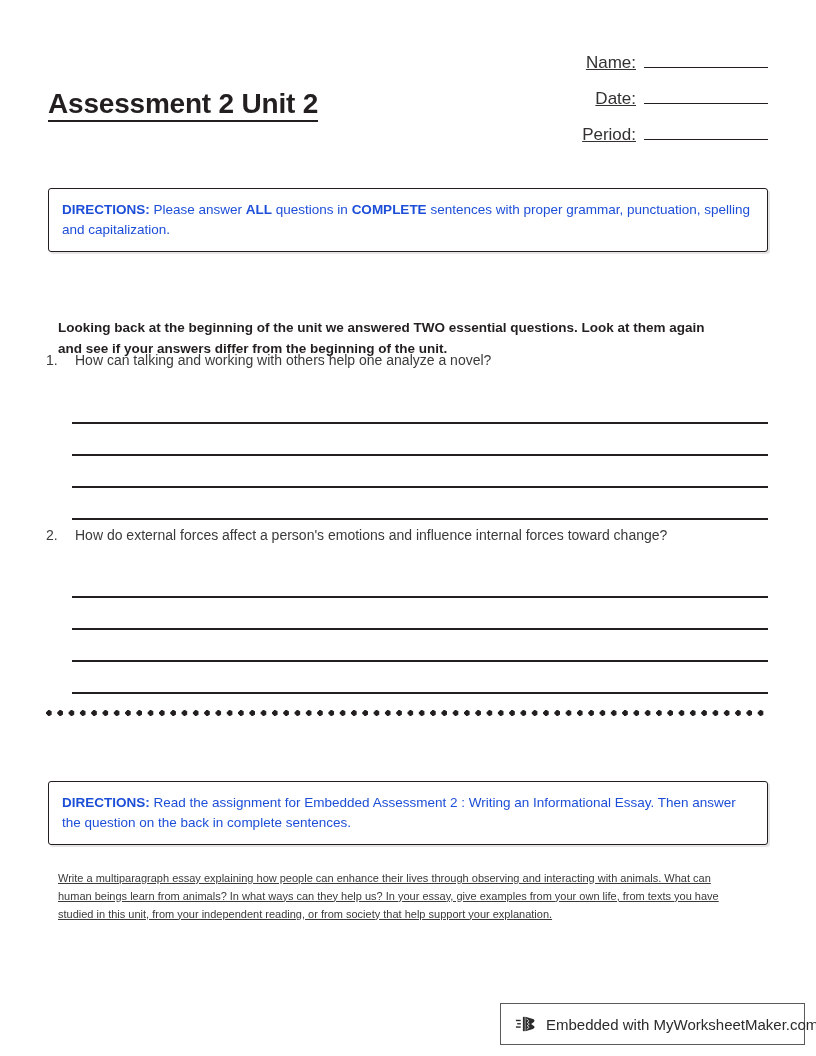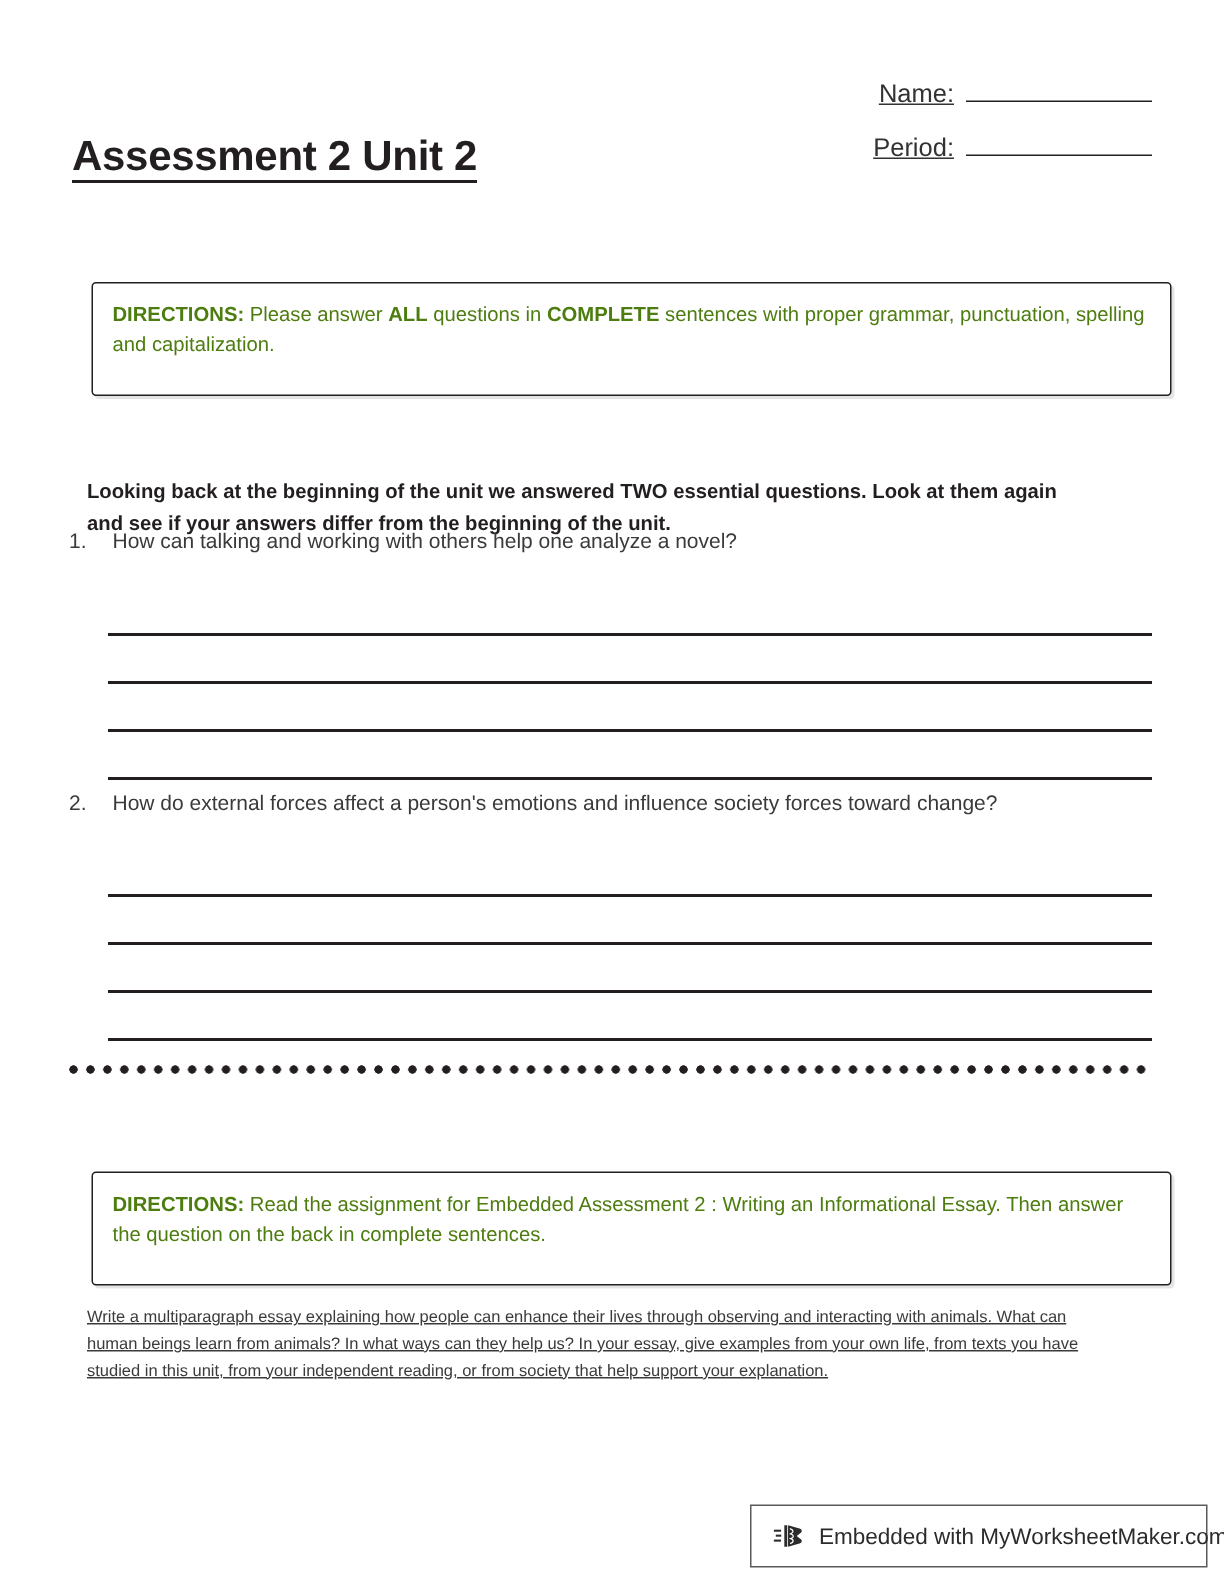--- a/index.html
+++ b/index.html
@@ -77,27 +77,26 @@
   }
 
   
   .dirbox {
     position: absolute;
     left: 48px;
     width: 720px;
     box-sizing: border-box;
     border: 1.4px solid #231f20;
     border-radius: 3px;
-    padding: 11px 13px 24px 13px;
+    padding: 11px 13px 12px 13px;
     font-size: 13.5px;
     line-height: 1.45;
-    color: #4d7c0f;
+    color: #1d4ed8;
     background: #fff;
     box-shadow: 2px 2px 0 0 rgba(0,0,0,0.10);
-    margin-left: 13px;
   }
   .dirbox b { font-weight: bold; }
   #dirbox1 { top: 188px; }
   #dirbox2 { top: 781px; }
 
   
   .intro {
     position: absolute;
     left: 58px;
     top: 278px;
@@ -199,20 +198,24 @@
 
   <div class="header">
     <h1 class="title"><br><span class="tline">Assessment 2 Unit 2</span></h1>
 
     <div class="meta">
       <div class="meta-row">
         <span class="meta-label">Name:</span>
         <span class="meta-line"></span>
       </div>
       <div class="meta-row">
+        <span class="meta-label">Date:</span>
+        <span class="meta-line"></span>
+      </div>
+      <div class="meta-row">
         <span class="meta-label">Period:</span>
         <span class="meta-line"></span>
       </div>
     </div>
   </div>
 
   <div class="dirbox" id="dirbox1">
     <b>DIRECTIONS:</b><span> Please answer </span><b>ALL</b><span> questions in </span><b>COMPLETE</b><span> sentences with proper grammar, punctuation, spelling and capitalization.</span>
   </div>
 
@@ -224,21 +227,21 @@
   </div>
   <div class="lines" id="lines1">
     <div class="wline"></div>
     <div class="wline"></div>
     <div class="wline"></div>
     <div class="wline"></div>
   </div>
 
   <div class="question" id="q2">
     <span class="q-num">2.</span>
-    <span class="q-text">How do external forces affect a person's emotions and influence society forces toward change?</span>
+    <span class="q-text">How do external forces affect a person's emotions and influence internal forces toward change?</span>
   </div>
   <div class="lines" id="lines2">
     <div class="wline"></div>
     <div class="wline"></div>
     <div class="wline"></div>
     <div class="wline"></div>
   </div>
 
   <div class="dots"></div>
 

